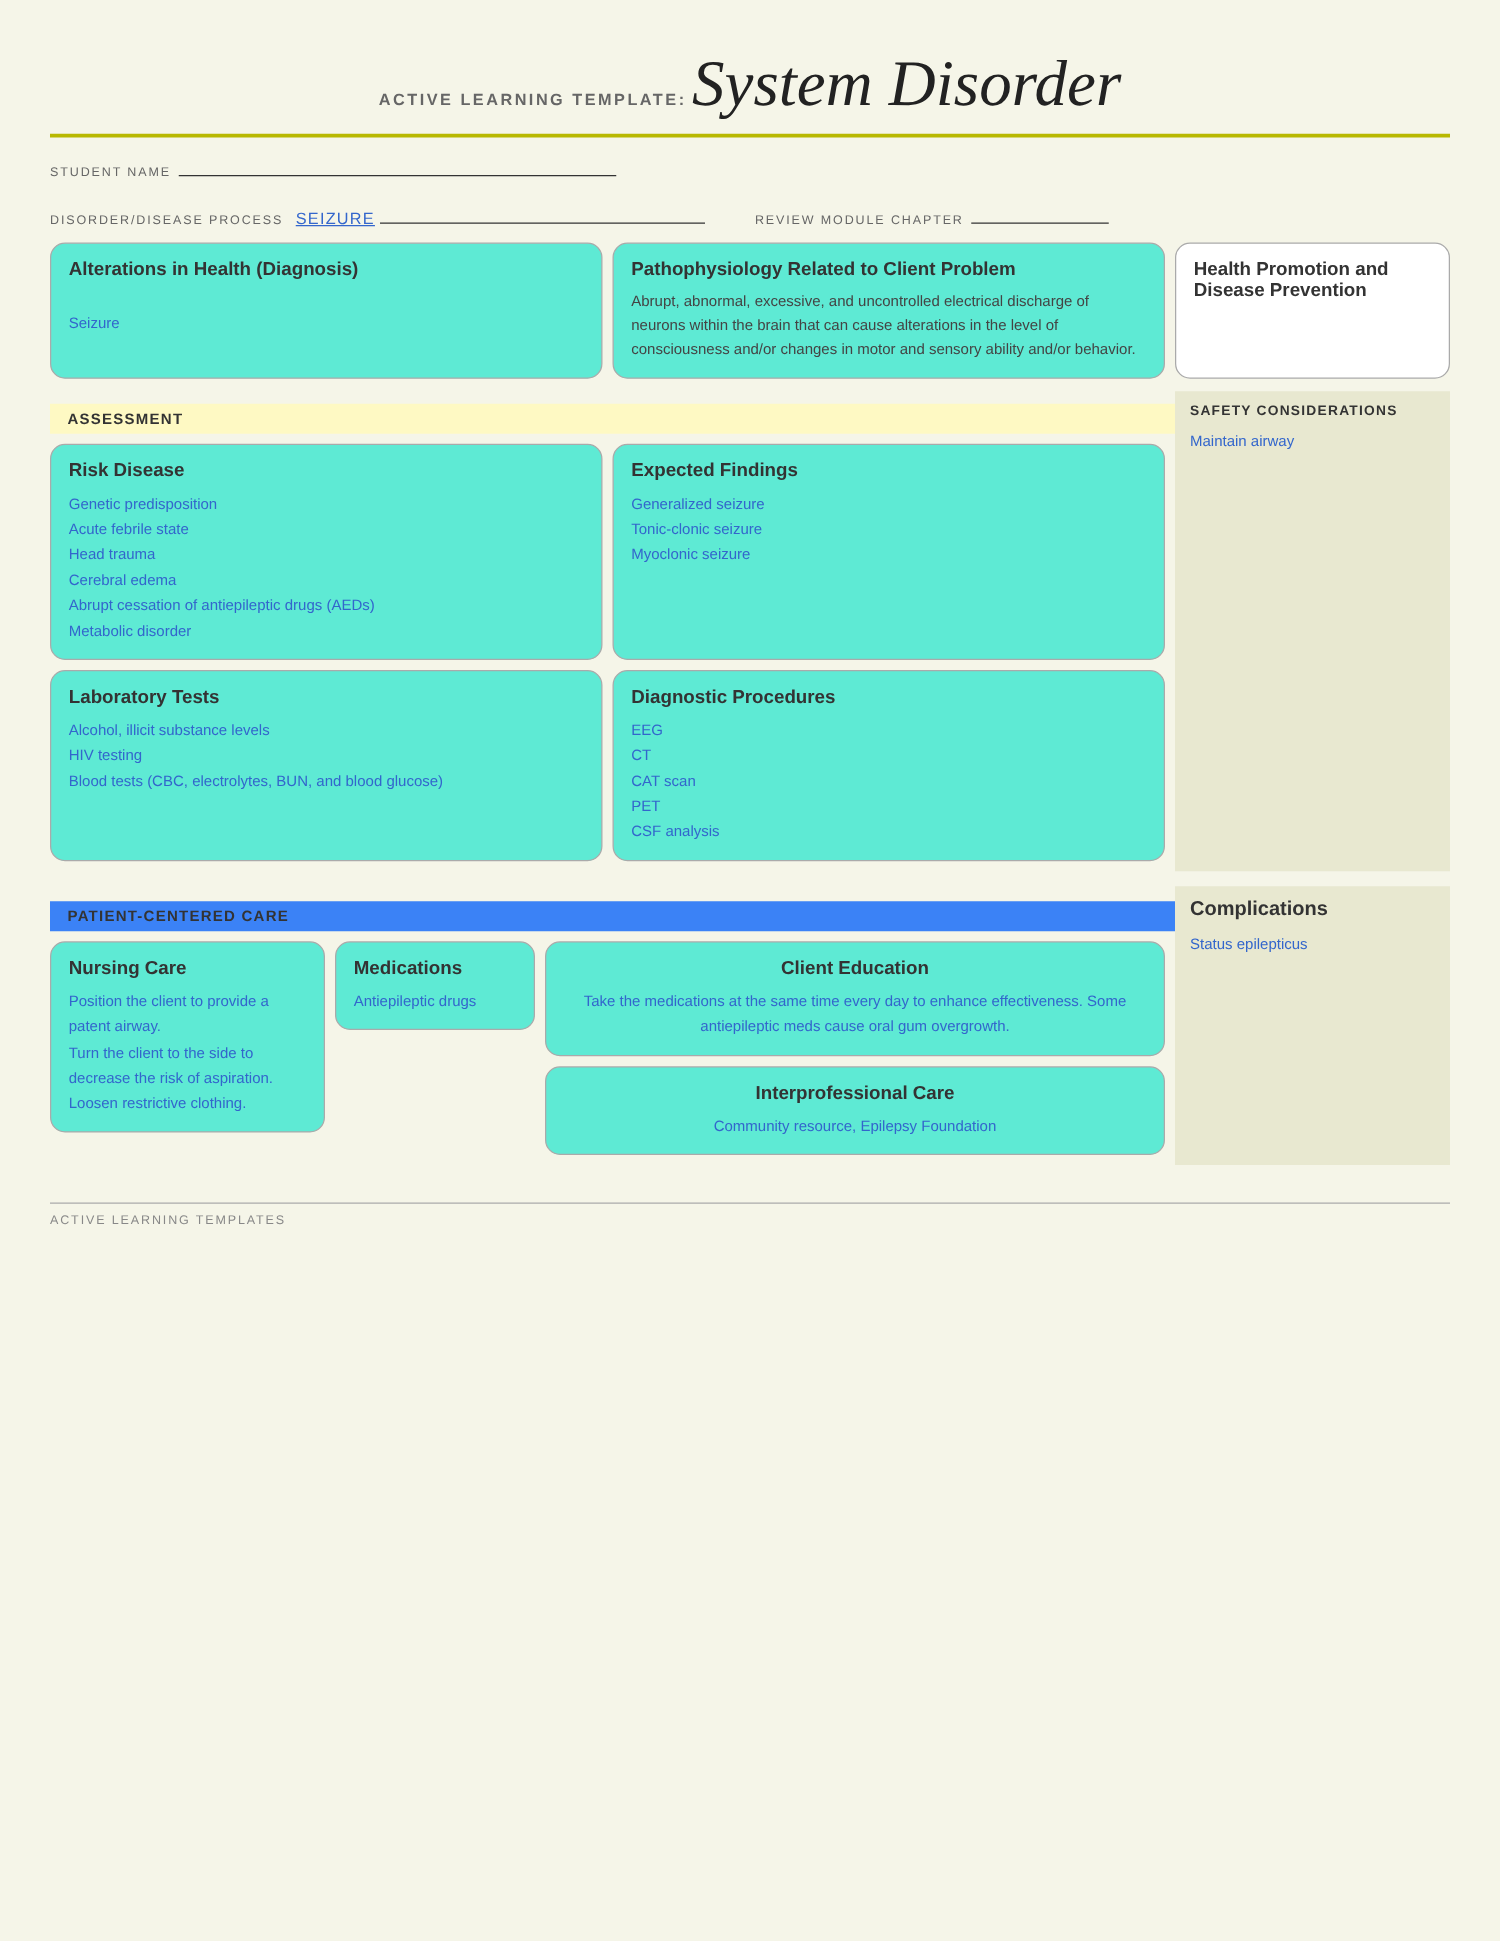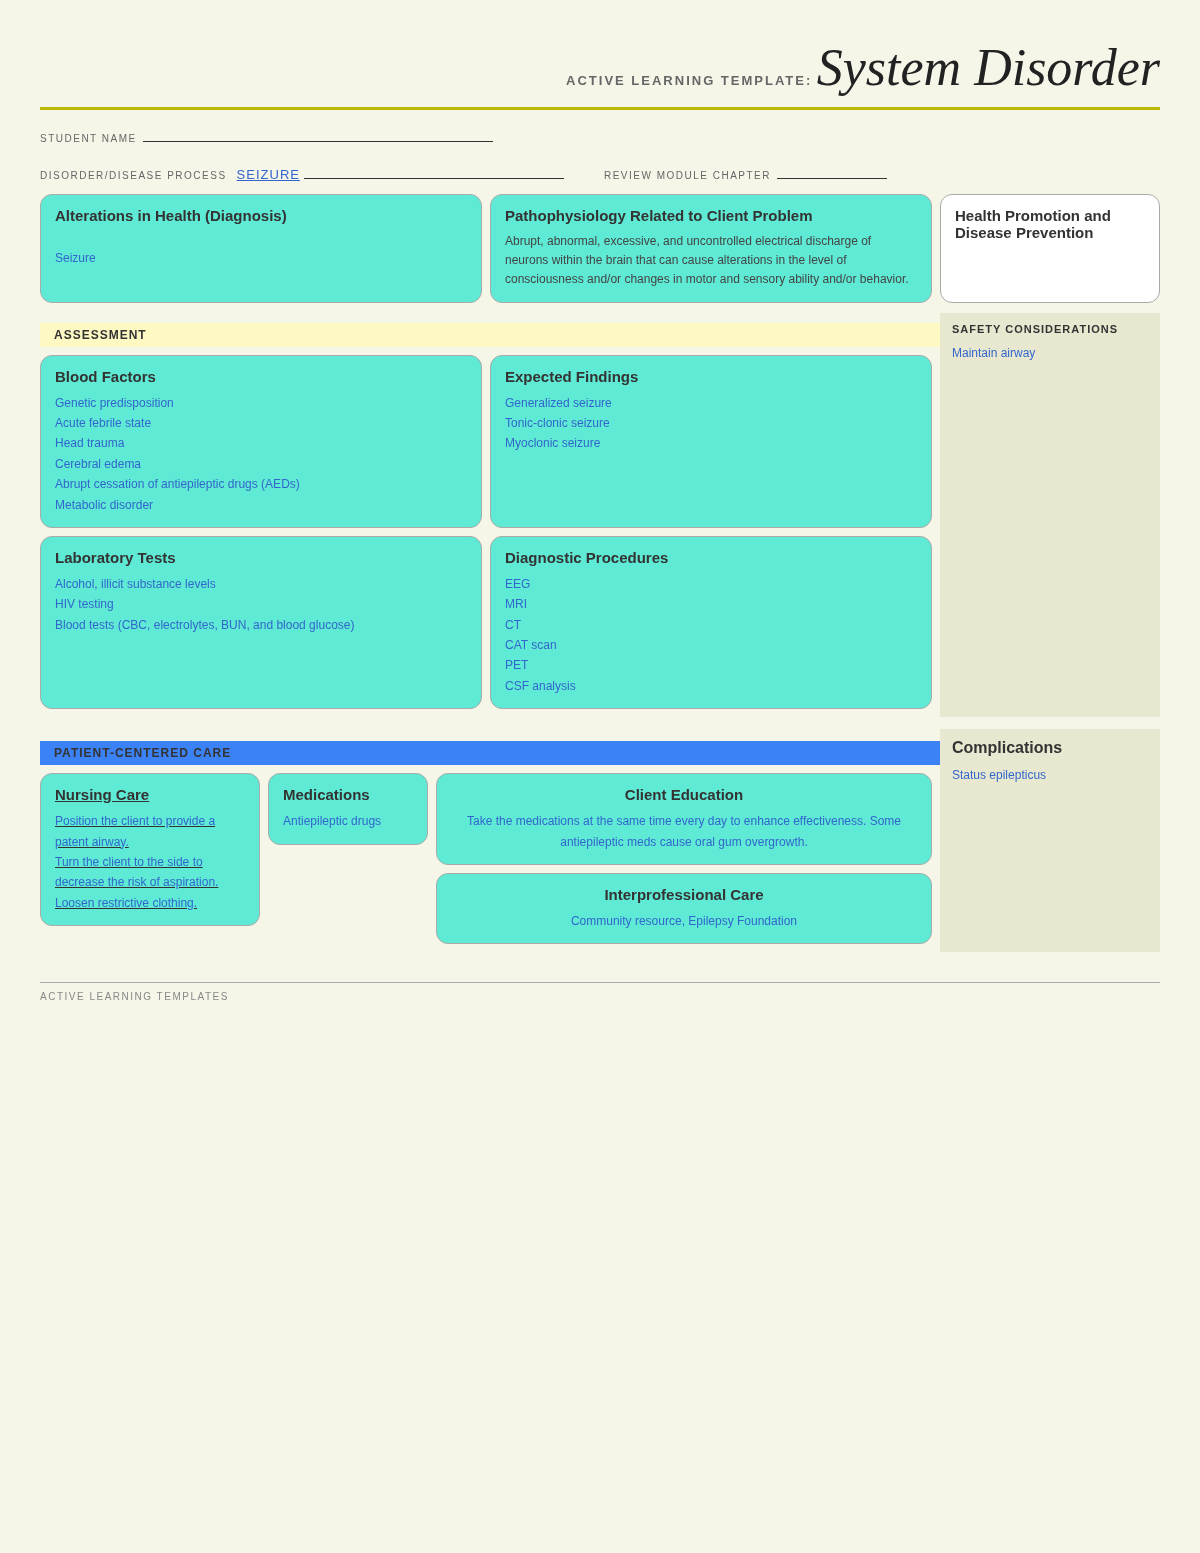--- a/index.html
+++ b/index.html
@@ -6,21 +6,21 @@
     body {
       font-family: Arial, sans-serif;
       background: #f5f5e8;
       color: #333;
       width: 1200px;
       min-height: 1553px;
       padding: 20px 40px;
     }
 
     .header {
-      text-align: right;
+      text-align: center;
       padding: 18px 0 10px 0;
       border-bottom: 3px solid #b8b800;
       margin-bottom: 18px;
     }
 
     .student-info {
       margin: 18px 0 12px 0;
       font-size: 11px;
       color: #555;
       letter-spacing: 1px;
@@ -198,21 +198,21 @@
   </div>
 </div>
 
 <div class="section-wrapper">
   <div style="display:grid;grid-template-columns:1fr 220px;gap:0;margin-top:10px;">
     <div>
       <div class="assessment-label">ASSESSMENT</div>
       <div style="display:grid;grid-template-columns:1fr 1fr;gap:8px;padding:8px 8px 8px 0;">
 
         <div class="card">
-          <div class="card-header">Blood Factors</div>
+          <div class="card-header">Risk Disease</div>
           <div class="card-content">
             <div>Genetic predisposition</div>
             <div>Acute febrile state</div>
             <div>Head trauma</div>
             <div>Cerebral edema</div>
             <div>Abrupt cessation of antiepileptic drugs (AEDs)</div>
             <div>Metabolic disorder</div>
           </div>
         </div>
 
@@ -231,21 +231,20 @@
             <div>Alcohol, illicit substance levels</div>
             <div>HIV testing</div>
             <div>Blood tests (CBC, electrolytes, BUN, and blood glucose)</div>
           </div>
         </div>
 
         <div class="card">
           <div class="card-header">Diagnostic Procedures</div>
           <div class="card-content">
             <div>EEG</div>
-            <div>MRI</div>
             <div>CT</div>
             <div>CAT scan</div>
             <div>PET</div>
             <div>CSF analysis</div>
           </div>
         </div>
 
       </div>
     </div>
 
@@ -255,21 +254,21 @@
     </div>
   </div>
 </div>
 
 <div class="section-wrapper">
   <div style="display:grid;grid-template-columns:1fr 220px;gap:0;margin-top:12px;">
     <div>
       <div class="pcc-label">PATIENT-CENTERED CARE</div>
       <div style="display:grid;grid-template-columns:220px 160px 1fr;gap:8px;padding:8px 8px 8px 0;">
 
-        <div style="display:flex;flex-direction:column;gap:0;text-decoration:underline;">
+        <div style="display:flex;flex-direction:column;gap:0;">
           <div class="card">
             <div class="card-header">Nursing Care</div>
             <div class="card-content">
               <div>Position the client to provide a patent airway.</div>
               <div>Turn the client to the side to decrease the risk of aspiration.</div>
               <div>Loosen restrictive clothing.</div>
             </div>
           </div>
         </div>
 

